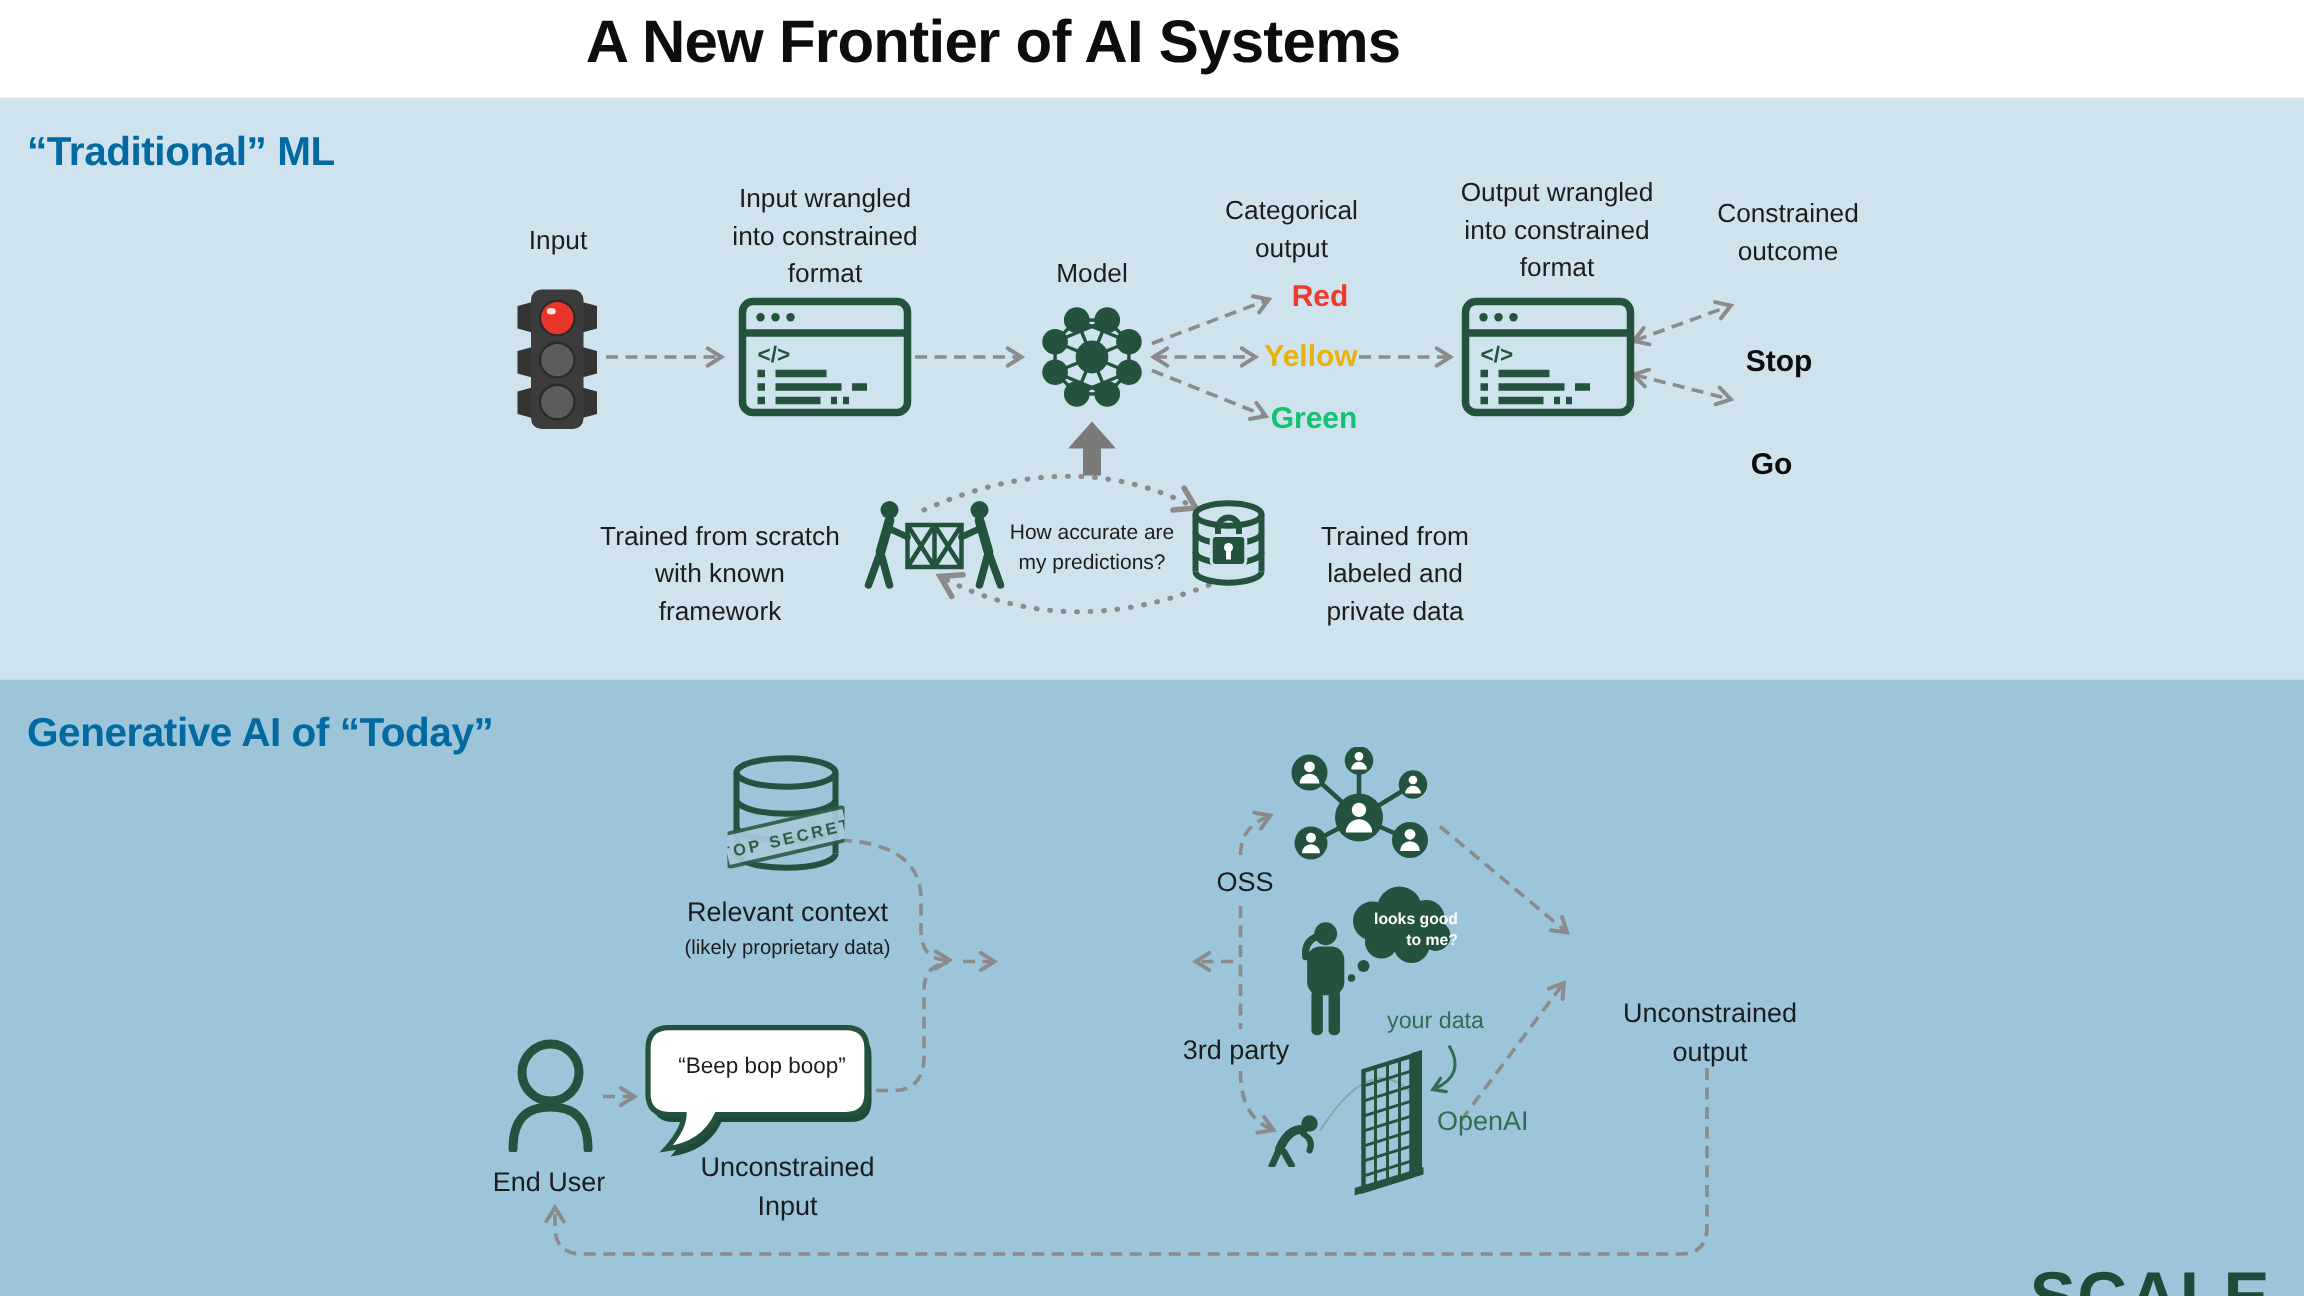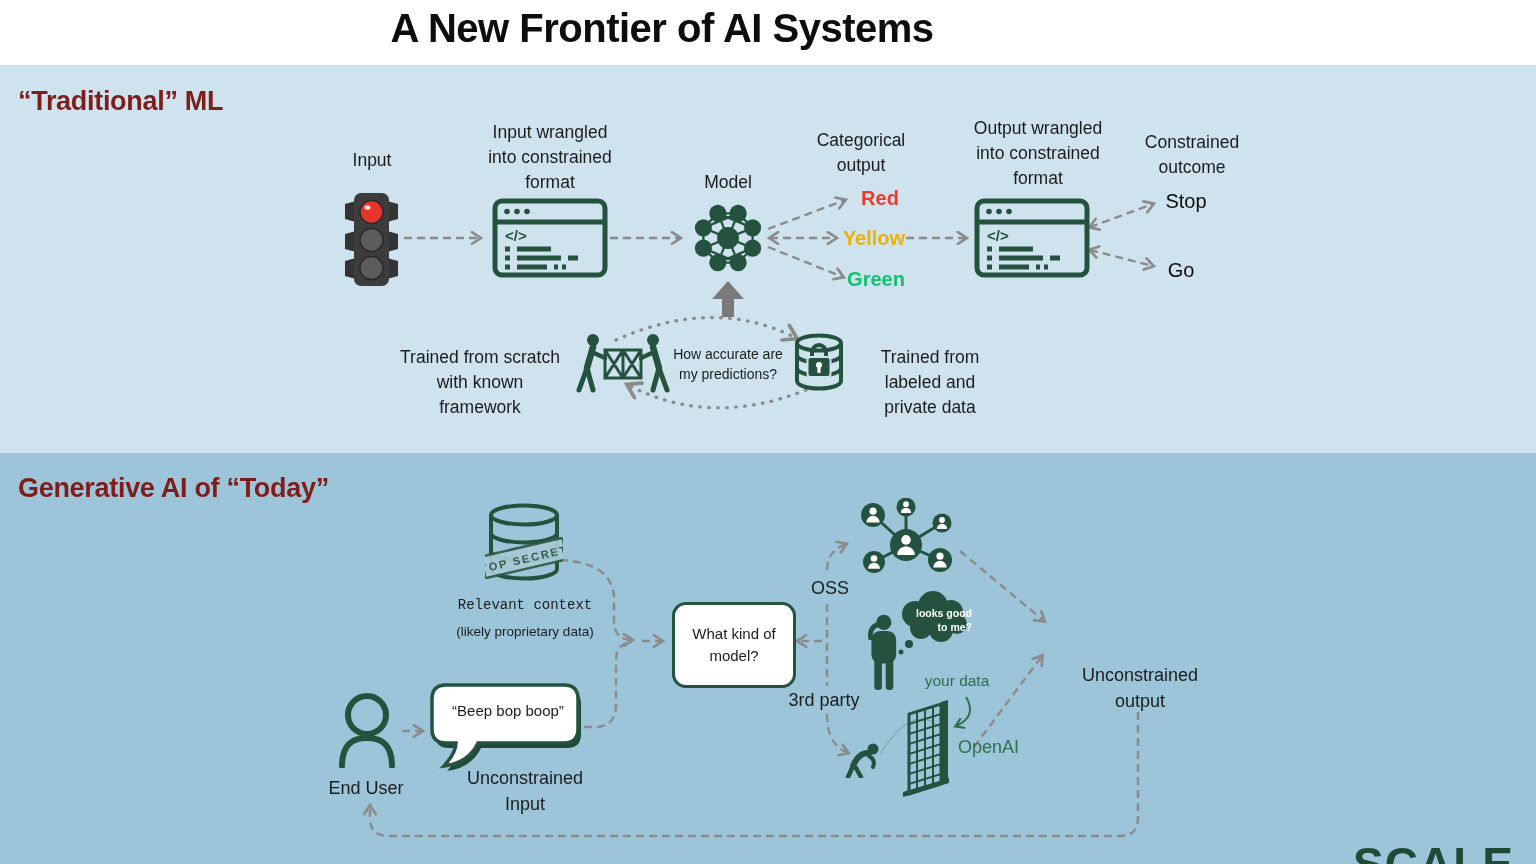--- a/index.html
+++ b/index.html
@@ -3,25 +3,25 @@
 <meta charset="utf-8">
 <style>
   html,body{margin:0;padding:0;background:#e8e8e8;}
   #canvas{position:relative;width:1536px;height:864px;overflow:hidden;
           font-family:"Liberation Sans",sans-serif;color:#1c1c1c;background:#fff;}
   .abs{position:absolute;}
   .band{position:absolute;left:0;width:1536px;}
   .label{position:absolute;text-align:center;white-space:pre-line;line-height:1.42;
          font-size:17.5px;color:#1c1c1c;}
   .label.left{text-align:left;}
-  .heading{position:absolute;font-weight:800;font-size:27px;letter-spacing:-0.3px;color:#7f1d1d;}
+  .heading{position:absolute;font-weight:800;font-size:27px;letter-spacing:-0.3px;color:#0369a1;}
   .title{position:absolute;left:4px;top:6px;width:1282px;text-align:center;
          font-weight:800;font-size:40px;letter-spacing:-0.5px;color:#0d0d0d;padding-left:17px;}
   .colored{font-weight:800;font-size:20px;}
-  .outcome{font-weight:400;font-size:20px;color:#0d0d0d;}
+  .outcome{font-weight:700;font-size:20px;color:#0d0d0d;margin-top:40px;}
   .small{font-size:14px;}
   .sub{font-size:13.5px;}
   .greentext{color:#2f6e51;}
   .modelbox{position:absolute;left:672px;top:602px;width:118px;height:80px;background:#fff;
             border:3.5px solid #24523f;border-radius:14px;display:flex;align-items:center;
             justify-content:center;white-space:pre-line;font-size:15px;text-align:center;line-height:1.5;}
   .pill{position:absolute;left:1052px;top:601px;width:186px;height:54px;background:#fff;
         border:3px solid #161616;border-radius:28px;box-shadow:0 6px 0 #1f4a38;
         display:flex;align-items:center;justify-content:center;white-space:pre-line;
         font-size:13px;font-weight:600;text-align:center;line-height:1.5;letter-spacing:0.2px;color:#111;}
@@ -334,28 +334,26 @@
 with known
 framework</div>
   <div class="label small" style="left:653px;top:345px;width:150px;">How accurate are
 my predictions?</div>
   <div class="label" style="left:850px;top:345px;width:160px;">Trained from
 labeled and
 private data</div>
 
   <div class="heading" style="left:18px;top:473px;">Generative AI of “Today”</div>
 
-  <div class="label" style="left:425px;top:596px;width:200px;font-size:14px;font-family:Liberation Mono, monospace;">Relevant context</div>
+  <div class="label" style="left:425px;top:596px;width:200px;font-size:18px;">Relevant context</div>
   <div class="label sub" style="left:425px;top:622px;width:200px;">(likely proprietary data)</div>
   <div class="label" style="left:316px;top:776px;width:100px;font-size:18px;">End User</div>
   <div class="label" style="left:445px;top:766px;width:160px;font-size:18px;">Unconstrained
 Input</div>
 
-  <div class="modelbox">What kind of
-model?</div>
 
   <div class="label" style="left:800px;top:576px;width:60px;font-size:18px;">OSS</div>
   <div class="label" style="left:779px;top:688px;width:90px;font-size:18px;">3rd party</div>
   <div class="label greentext" style="left:907px;top:670px;width:100px;font-size:15.5px;">your data</div>
   <div class="label greentext left" style="left:958px;top:735px;width:90px;font-size:18px;">OpenAI</div>
 
   <div class="label" style="left:1060px;top:663px;width:160px;font-size:18px;">Unconstrained
 output</div>
 
   <div class="logo">SCALE</div>

